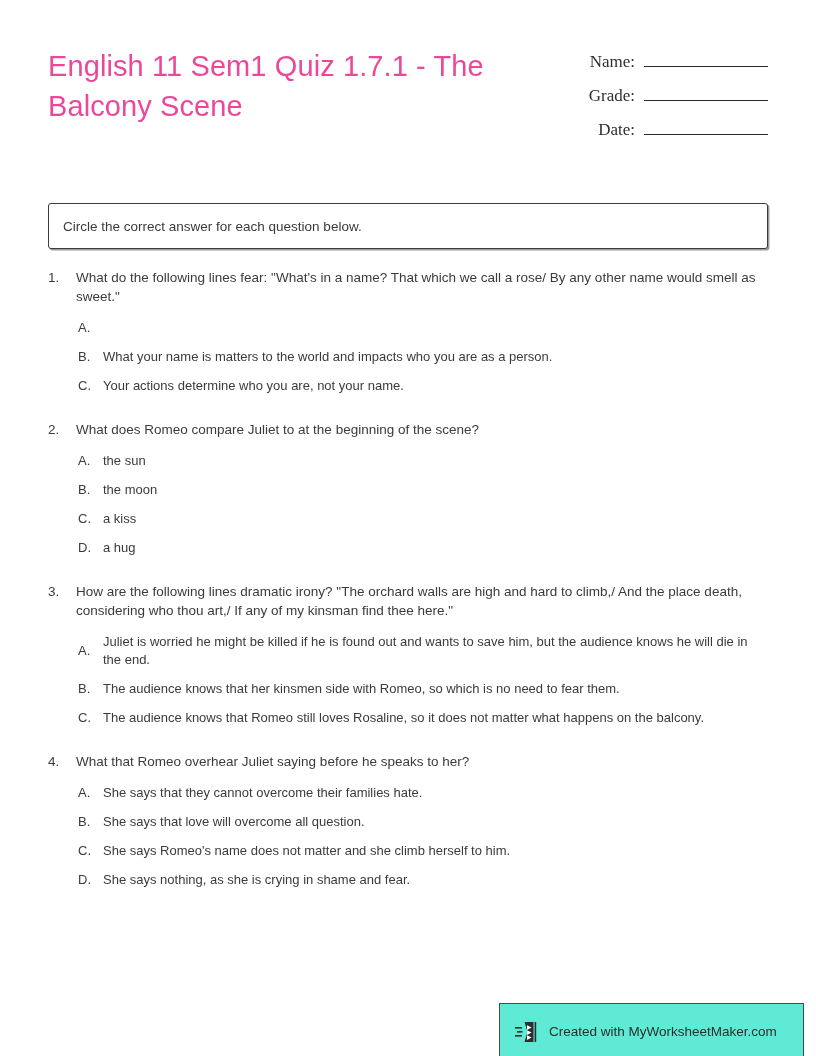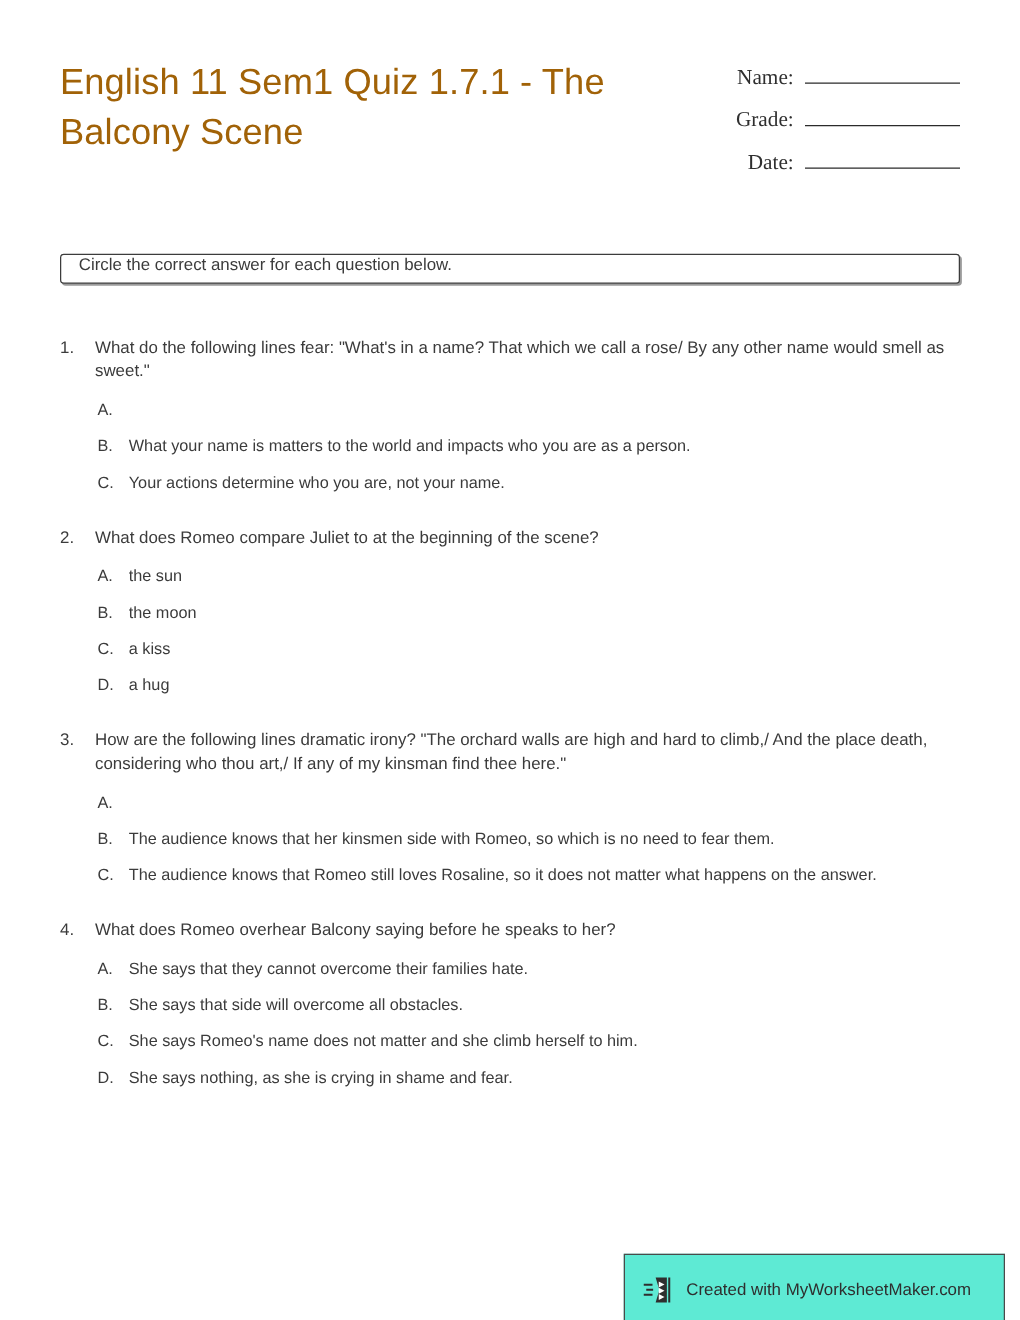--- a/index.html
+++ b/index.html
@@ -31,21 +31,21 @@
     right: 48px;
     display: flex;
     align-items: flex-start;
     justify-content: space-between;
   }
 
   .title {
     font-size: 29px;
     line-height: 40px;
     font-weight: 400;
-    color: #a16207;
+    color: #ec4899;
     letter-spacing: 0.1px;
     max-width: 500px;
     margin: 0;
     padding-top: 2px;
   }
 
   .meta-fields {
     margin-top: 7px;
     flex: 0 0 auto;
   }
@@ -71,26 +71,27 @@
     border-bottom: 1.3px solid #2b2b2b;
     height: 15px;
   }
 
   
   .instruction-box {
     position: absolute;
     left: 48px;
     top: 203px;
     width: 720px;
-    height: 24px;
+    height: 46px;
     box-sizing: border-box;
     border: 1.2px solid #3c3c3c;
     border-radius: 3px;
     box-shadow: 1.5px 1.5px 0 #9b9b9b;
     display: flex;
+    align-items: center;
     padding-left: 14px;
     background: #fff;
   }
   .instruction-text {
     font-size: 13.5px;
     color: #3b3b3b;
   }
 
   
   .questions {
@@ -254,45 +255,46 @@
     </div>
 
     <div class="question-block">
       <div class="question-row">
         <span class="q-number">3.</span>
         <span class="q-text">How are the following lines dramatic irony? "The orchard walls are high and hard to climb,/ And the place death, considering who thou art,/ If any of my kinsman find thee here."</span>
       </div>
       <div class="options">
         <div class="option-row">
           <span class="opt-letter">A.</span>
+          <span class="opt-text">Juliet is worried he might be killed if he is found out and wants to save him, but the audience knows he will die in the end.</span>
         </div>
         <div class="option-row">
           <span class="opt-letter">B.</span>
           <span class="opt-text">The audience knows that her kinsmen side with Romeo, so which is no need to fear them.</span>
         </div>
         <div class="option-row">
           <span class="opt-letter">C.</span>
-          <span class="opt-text">The audience knows that Romeo still loves Rosaline, so it does not matter what happens on the answer.</span>
+          <span class="opt-text">The audience knows that Romeo still loves Rosaline, so it does not matter what happens on the balcony.</span>
         </div>
       </div>
     </div>
 
     <div class="question-block">
       <div class="question-row">
         <span class="q-number">4.</span>
-        <span class="q-text">What does Romeo overhear Balcony saying before he speaks to her?</span>
+        <span class="q-text">What that Romeo overhear Juliet saying before he speaks to her?</span>
       </div>
       <div class="options">
         <div class="option-row">
           <span class="opt-letter">A.</span>
           <span class="opt-text">She says that they cannot overcome their families hate.</span>
         </div>
         <div class="option-row">
           <span class="opt-letter">B.</span>
-          <span class="opt-text">She says that side will overcome all obstacles.</span>
+          <span class="opt-text">She says that love will overcome all question.</span>
         </div>
         <div class="option-row">
           <span class="opt-letter">C.</span>
           <span class="opt-text">She says Romeo's name does not matter and she climb herself to him.</span>
         </div>
         <div class="option-row">
           <span class="opt-letter">D.</span>
           <span class="opt-text">She says nothing, as she is crying in shame and fear.</span>
         </div>
       </div>

